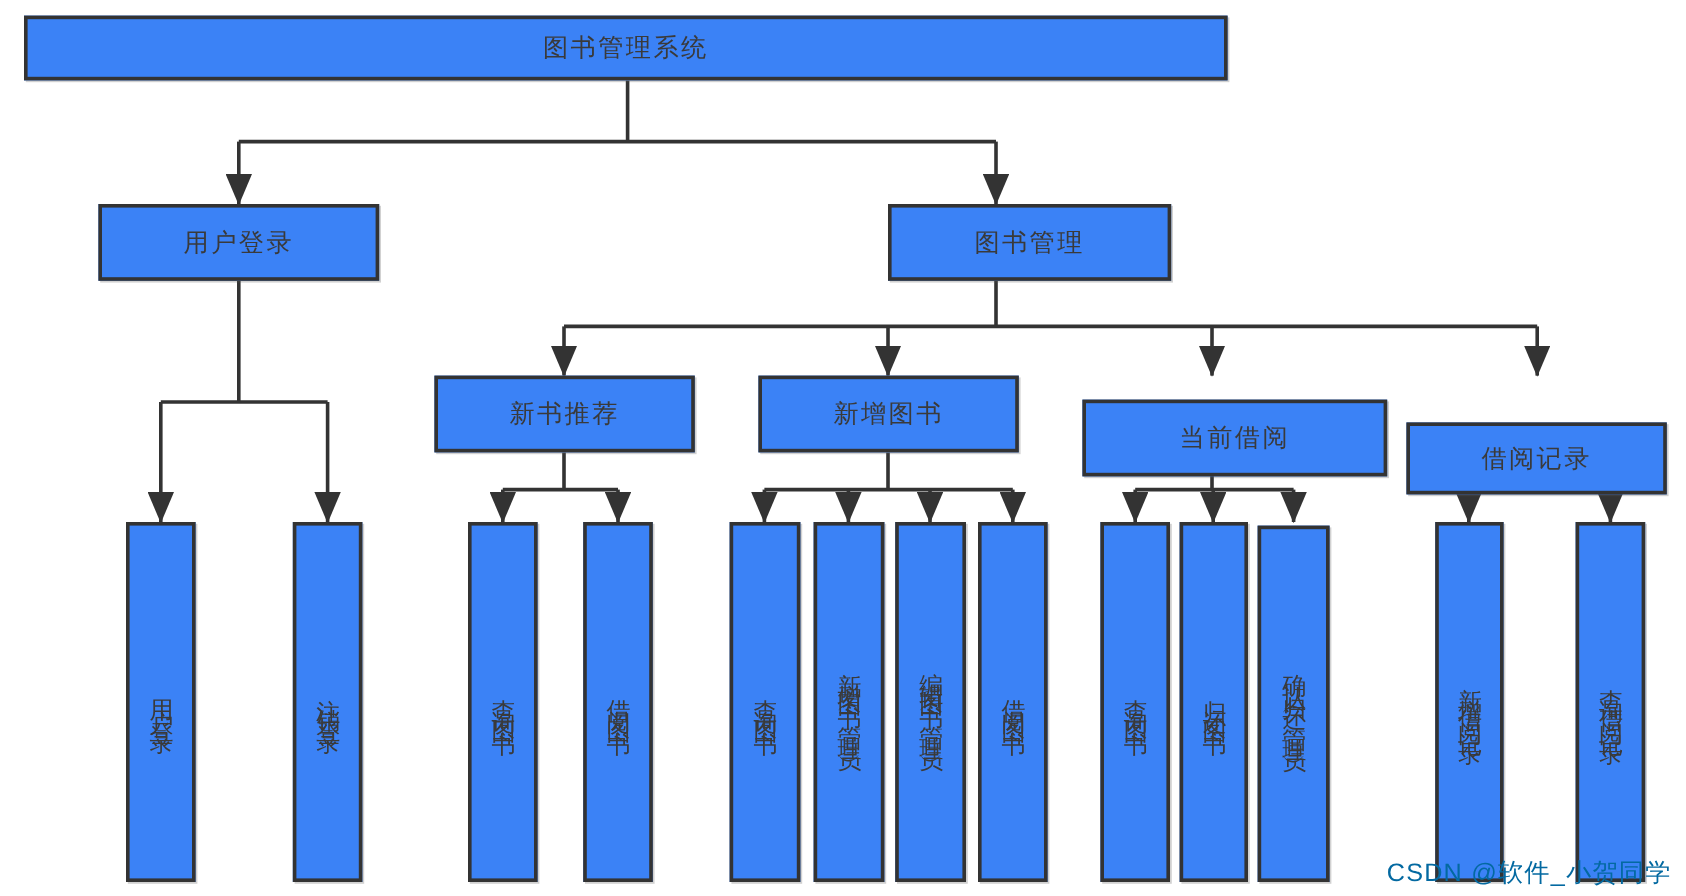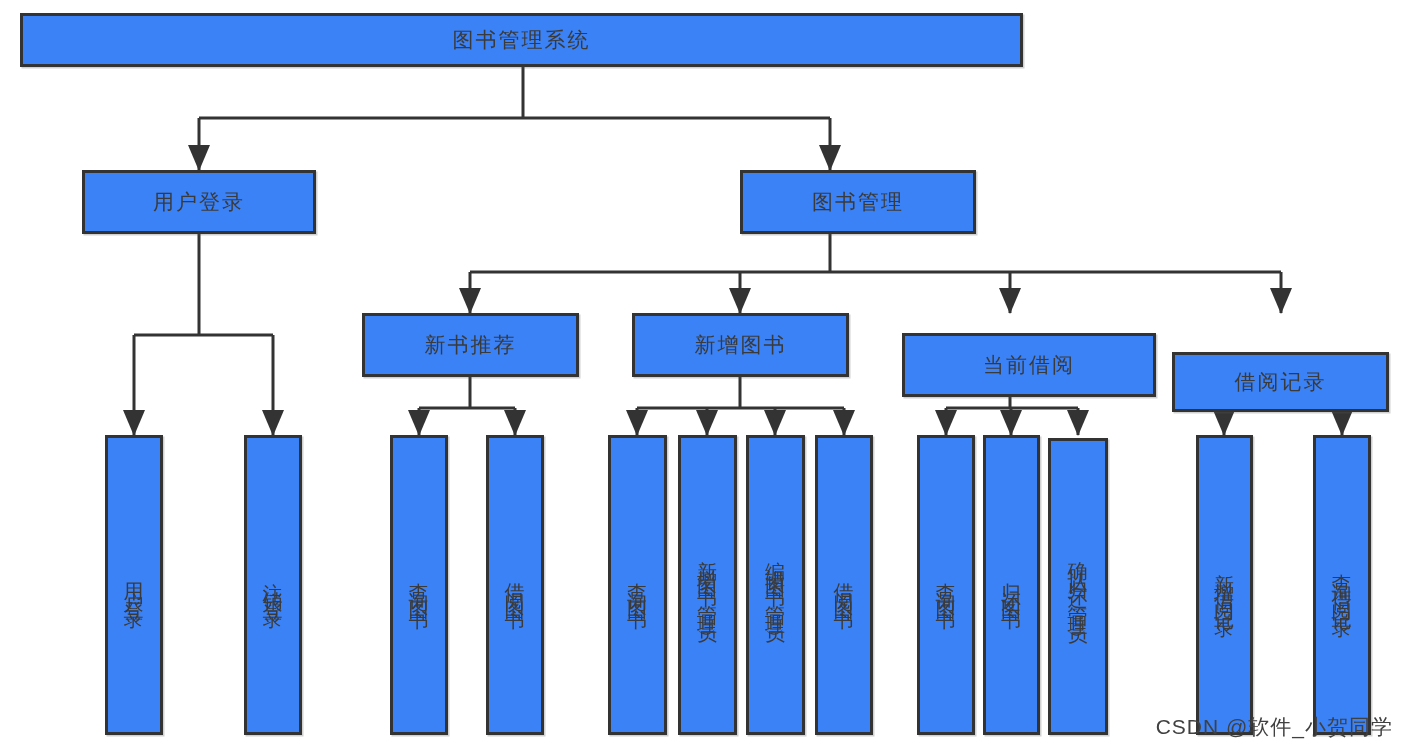--- a/index.html
+++ b/index.html
@@ -23,21 +23,21 @@
   .h-box{font-size:21px;letter-spacing:2px;white-space:nowrap;}
   .leaf{font-size:20px;}
   .leaf .vtext{
     writing-mode:vertical-rl;
     text-orientation:mixed;
     letter-spacing:9px;
     line-height:1;
   }
   .watermark{
     position:absolute;right:12px;bottom:6px;
-    font-size:21px;color:#404040;letter-spacing:1px;
+    font-size:21px;color:#0369a1;letter-spacing:1px;
     white-space:nowrap;
   }
 </style>
 </head>
 <body>
 
 <div class="canvas">
 
   <svg class="connectors" viewBox="0 0 1405 747" xmlns="http://www.w3.org/2000/svg">
     <defs>

